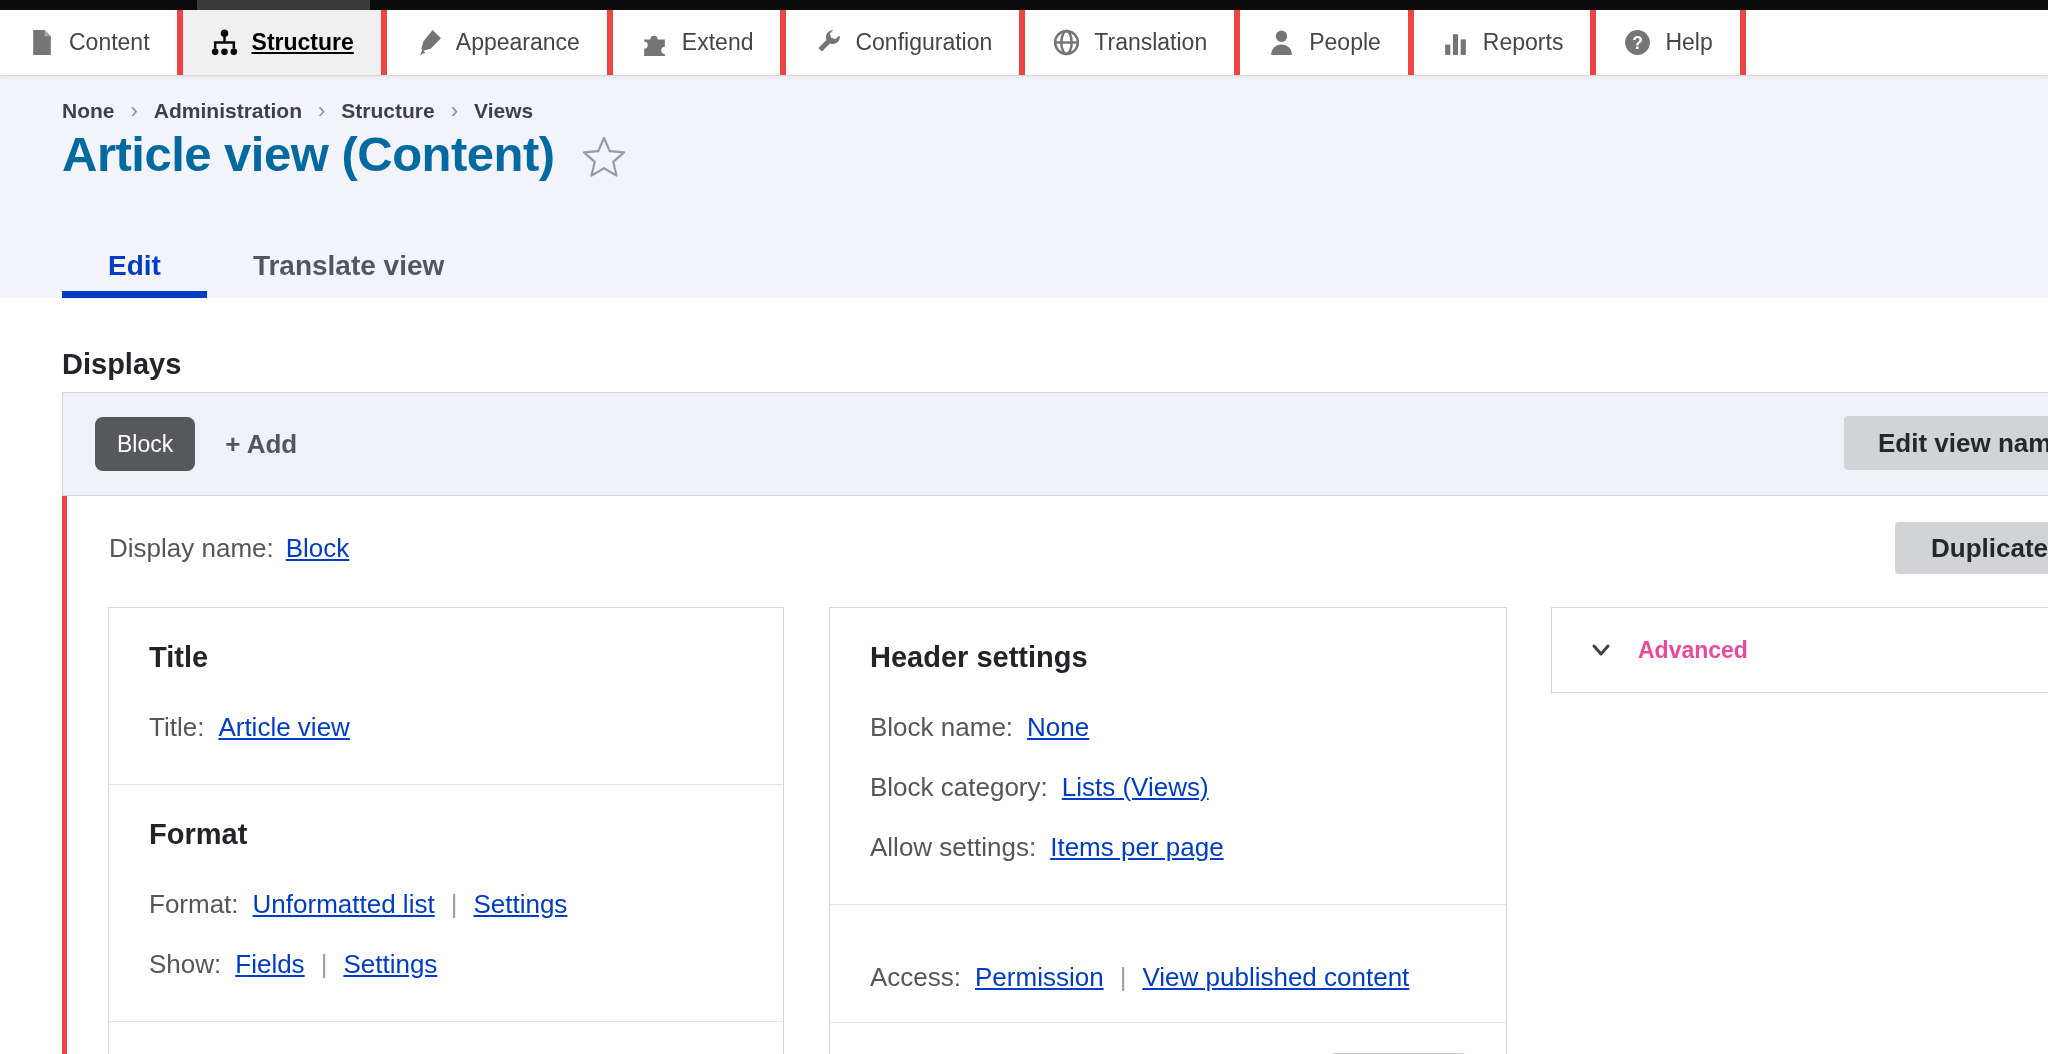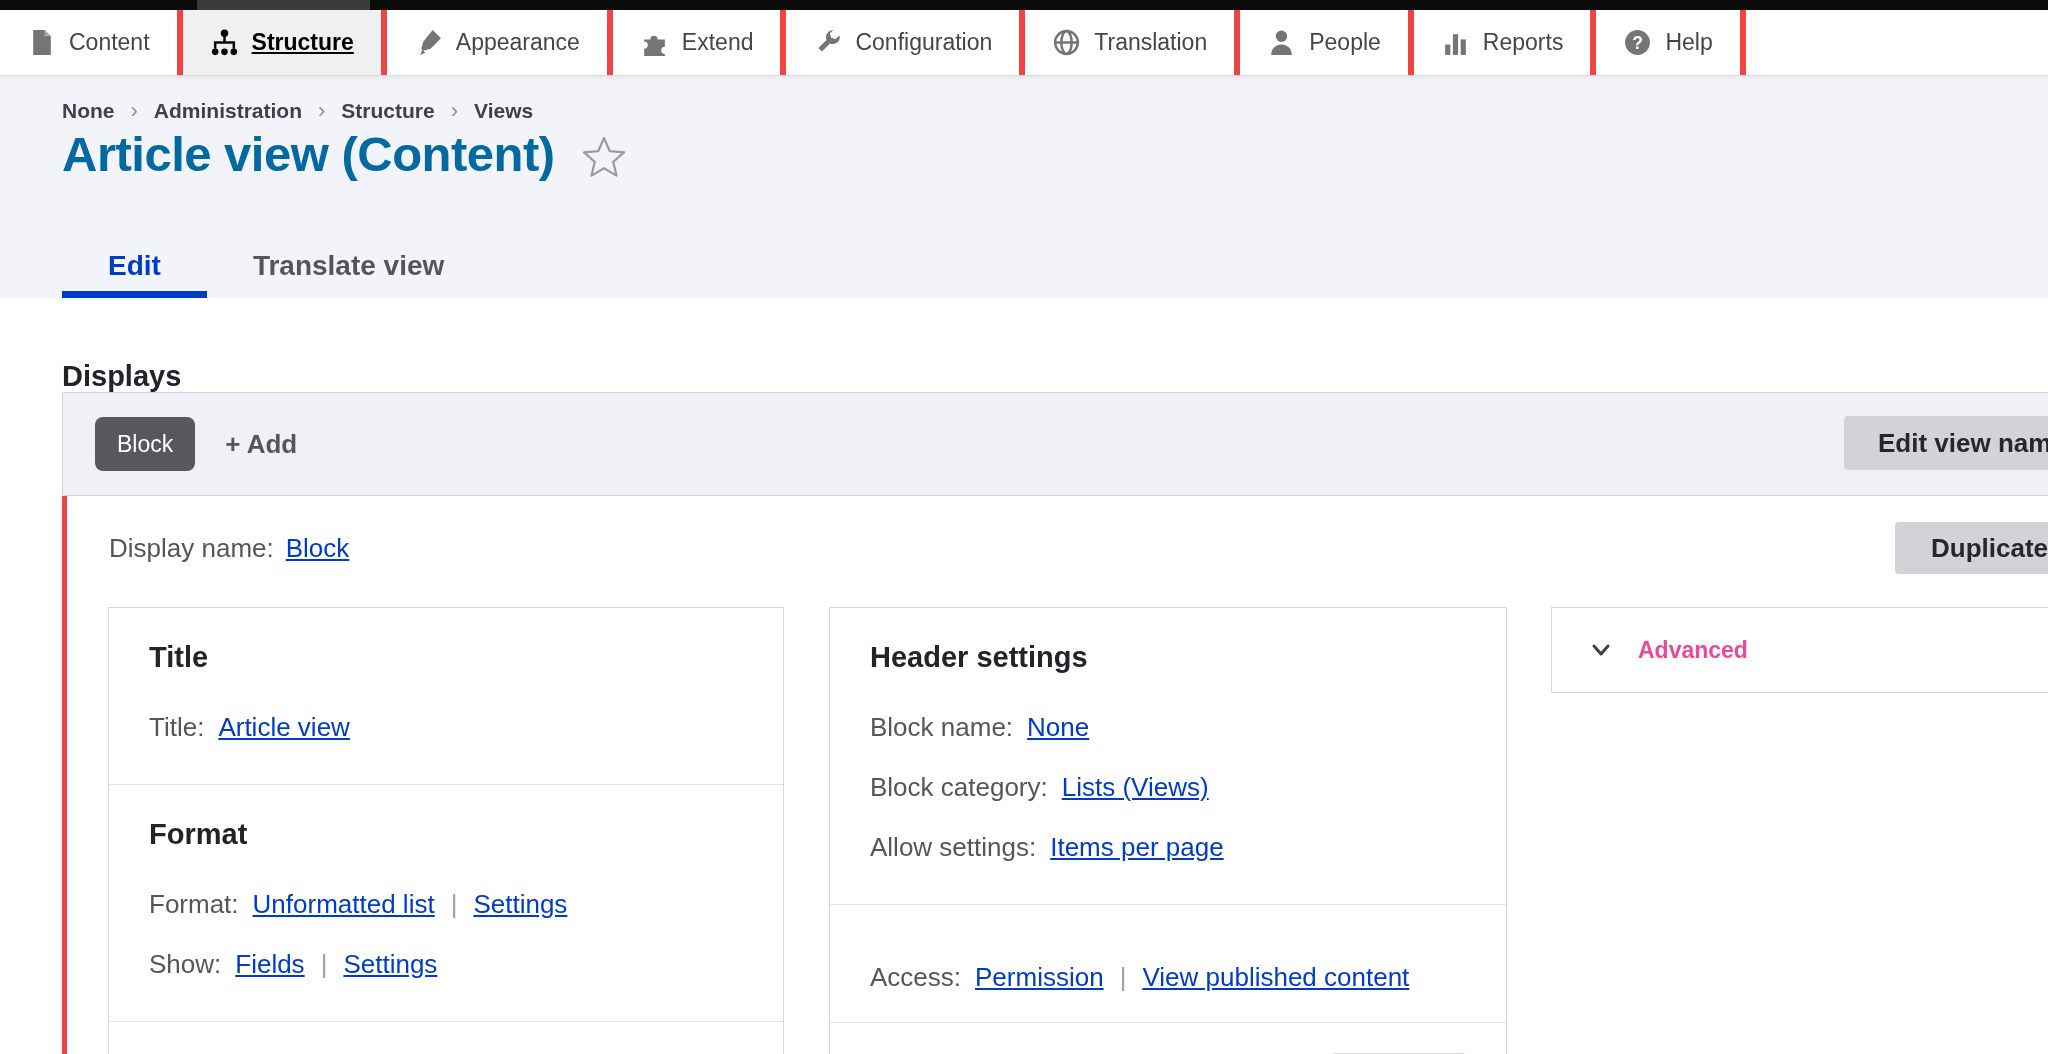--- a/index.html
+++ b/index.html
@@ -26,21 +26,21 @@
   .breadcrumb .sep{color:#8b8e98;font-weight:400;font-size:22px;}
   .breadcrumb .crumb{cursor:pointer;}
   .page-title-row{position:absolute;left:62px;top:50px;display:flex;align-items:center;gap:26px;}
   h1.page-title{margin:0;font-size:49px;line-height:56px;font-weight:700;color:#0369a1;letter-spacing:-.5px;}
   .star-icon svg{width:46px;height:46px;display:block;margin-top:6px;}
   .tabs{position:absolute;left:62px;bottom:0;display:flex;}
   .tab{height:64px;display:flex;align-items:center;padding:0 46px;font-size:28px;font-weight:700;
     color:#55565b;cursor:pointer;box-sizing:border-box;}
   .tab.active{color:#003cc5;border-bottom:7px solid #003cc5;padding-top:7px;}
   
-  .displays-heading{position:absolute;left:62px;top:360px;font-size:29px;font-weight:700;color:#232429;}
+  .displays-heading{position:absolute;left:62px;top:348px;font-size:29px;font-weight:700;color:#232429;}
   .displays-bar{position:absolute;left:62px;top:392px;right:0;height:104px;background:#f0f1f6;
     border:1px solid #d4d5da;border-right:none;box-sizing:border-box;display:flex;align-items:center;}
   .pill{margin-left:32px;height:54px;padding:0 22px;border-radius:8px;background:#57585c;color:#fff;
     font-size:23px;display:flex;align-items:center;cursor:pointer;}
   .add-display{margin-left:30px;color:#55565b;font-size:26px;font-weight:700;cursor:pointer;}
   .btn{background:#d2d3d7;color:#26272b;font-weight:700;font-size:26px;border:none;border-radius:4px;
     white-space:nowrap;cursor:pointer;font-family:"Liberation Sans",sans-serif;}
   .edit-name-btn{position:absolute;left:1781px;top:23px;height:54px;padding:0 34px;width:400px;text-align:left;}
   
   .display-frame{position:absolute;left:62px;top:496px;right:0;bottom:0;border-left:5px solid #ef4444;}

